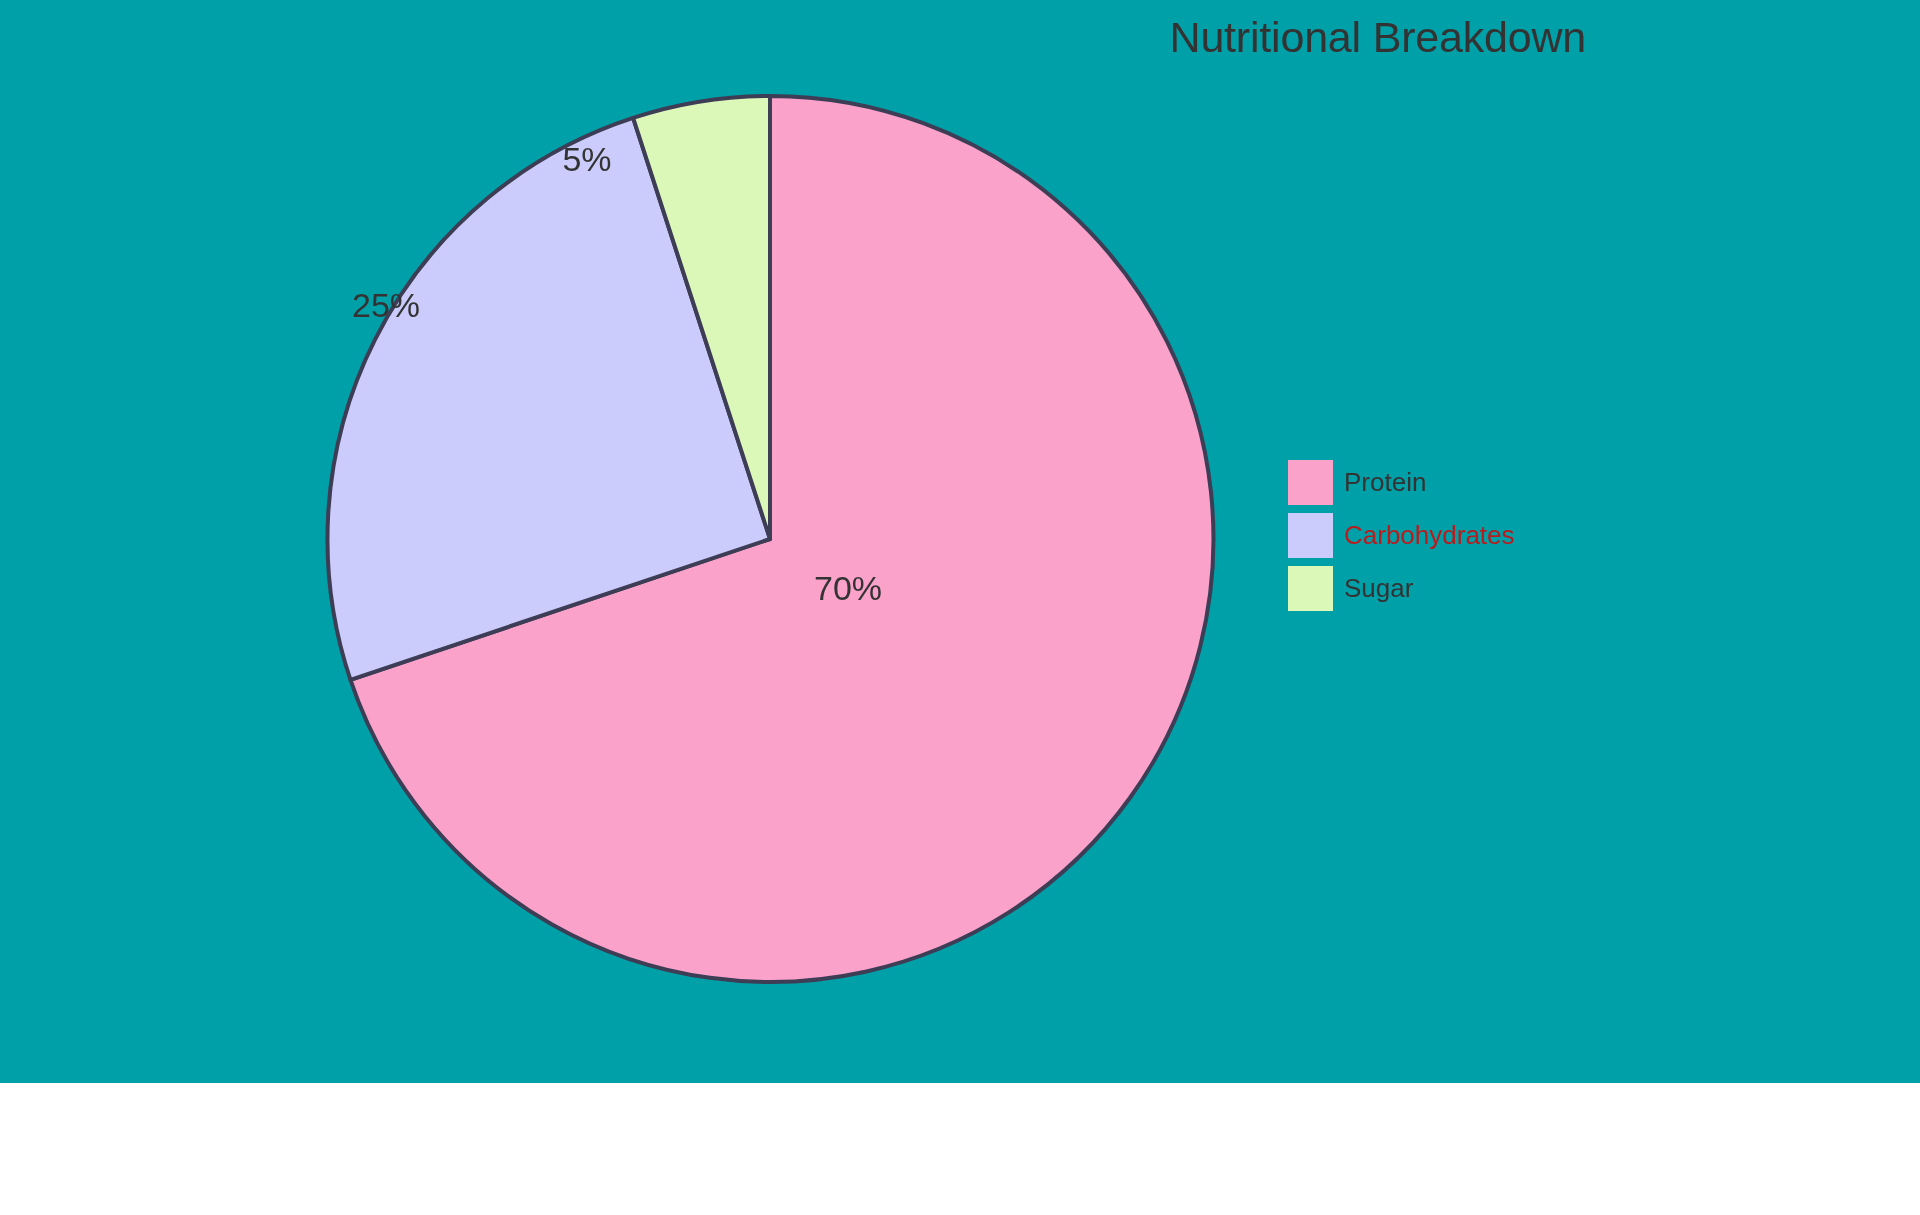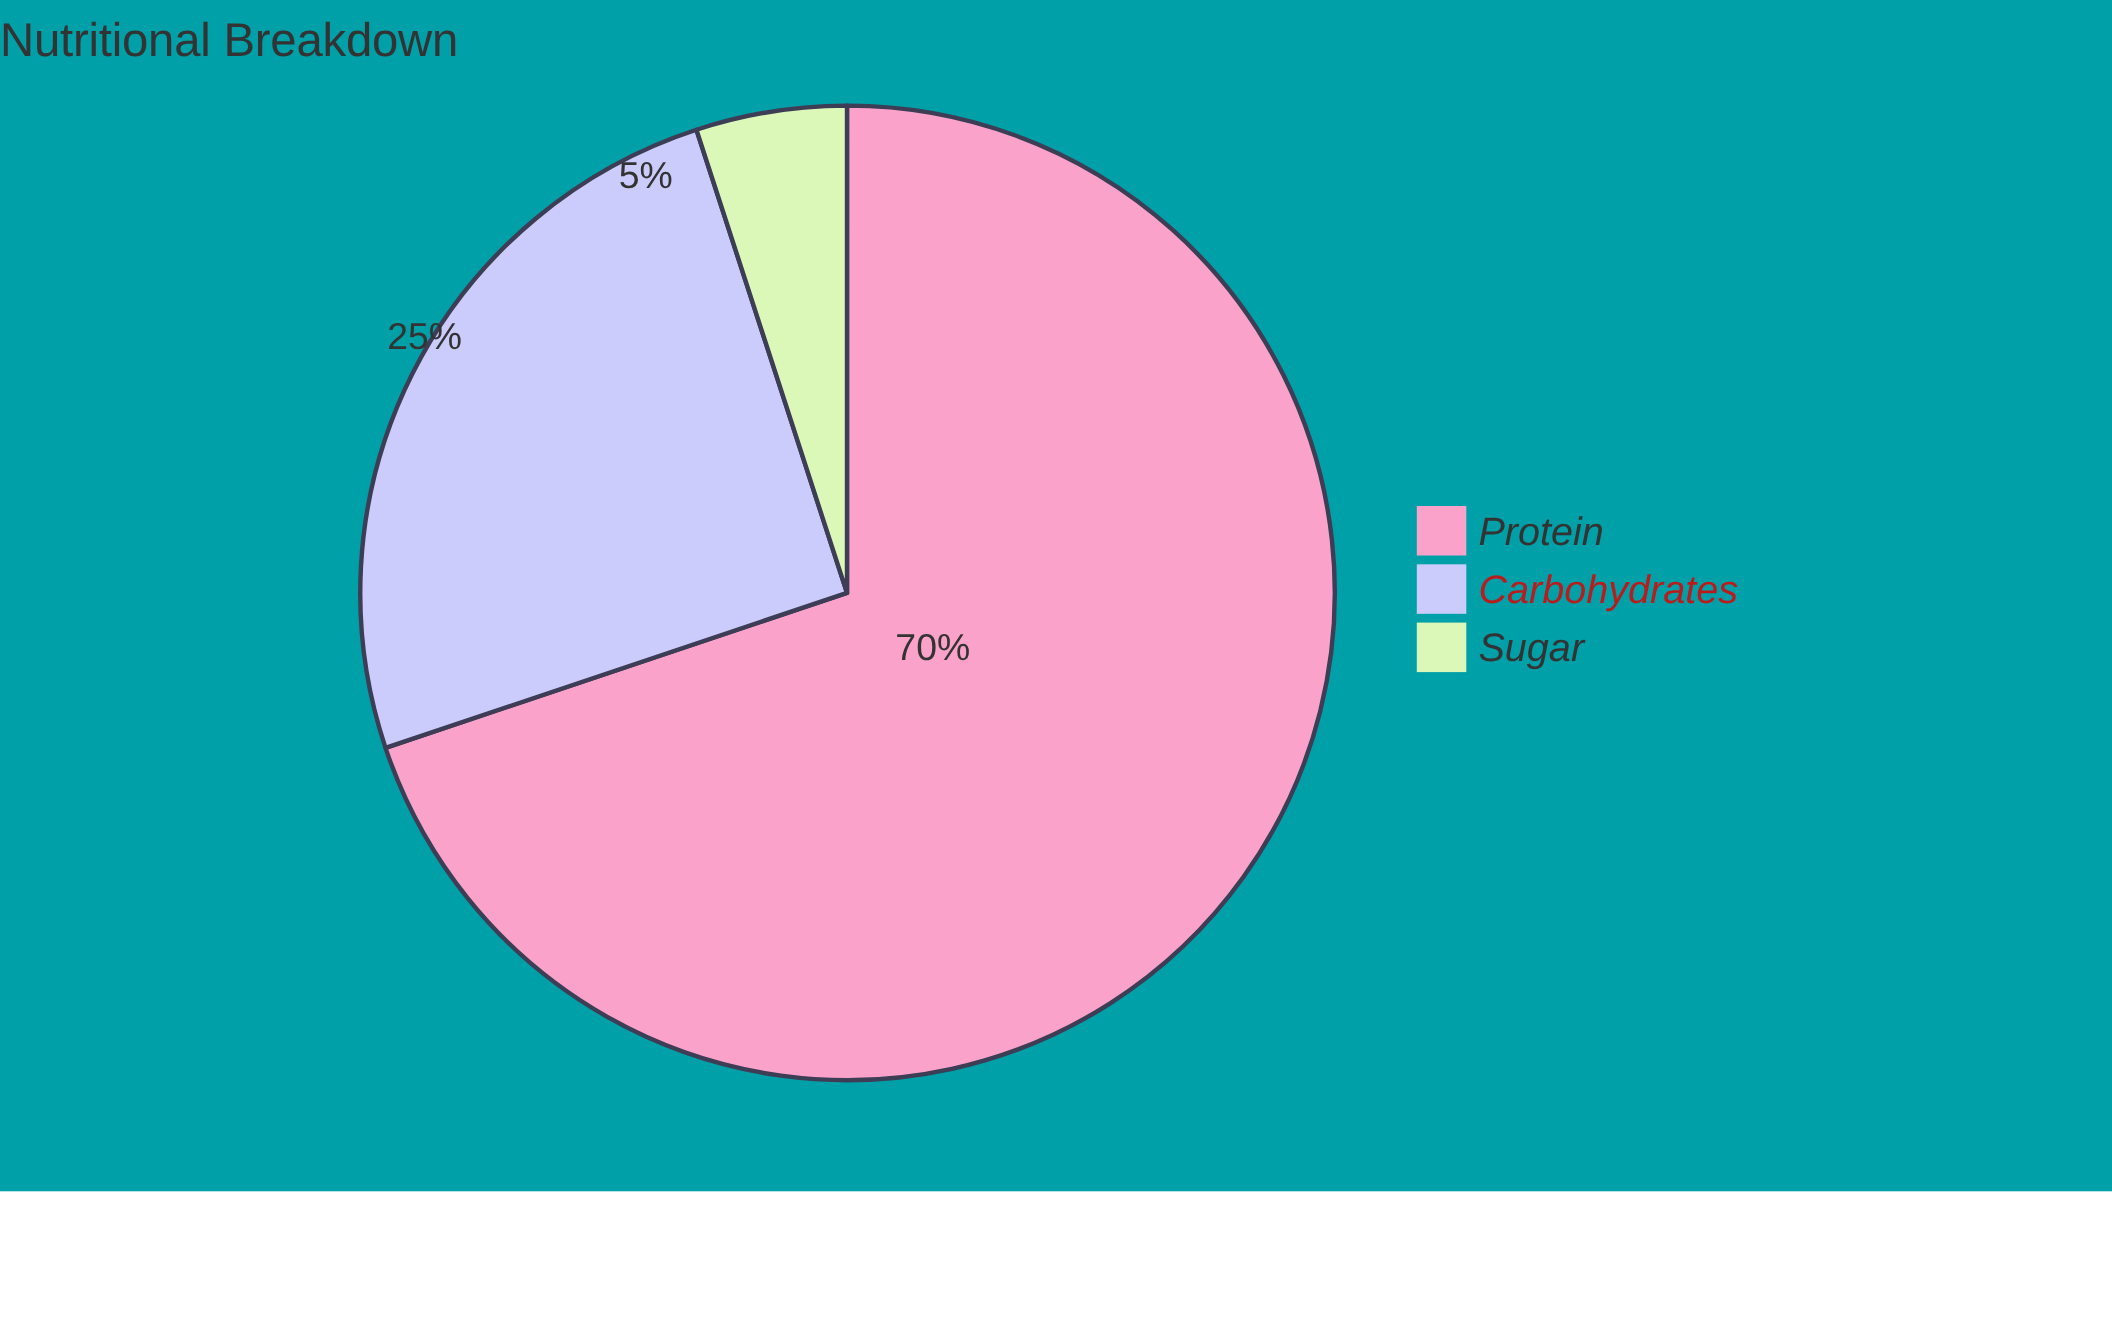--- a/index.html
+++ b/index.html
@@ -29,27 +29,28 @@
     width: 1920px;
     height: 1083px;
     background: #00a0a8;
   }
 
   #chart-title {
     position: absolute;
     left: 0;
     top: 11px;
     width: 1540px;
-    text-align: left;
+    text-align: right;
     font-size: 43px;
     font-weight: 400;
     color: #333333;
     letter-spacing: -0.2px;
     line-height: 52px;
     white-space: nowrap;
+    padding-left: 46px;
   }
 
   #pie-area {
     position: absolute;
     left: 0;
     top: 0;
     width: 1920px;
     height: 1083px;
   }
 
@@ -81,25 +82,24 @@
 
   .legend-swatch {
     width: 45px;
     height: 45px;
     flex: 0 0 45px;
     display: block;
   }
 
   .legend-label {
     margin-left: 11px;
-    font-size: 36px;
+    font-size: 26px;
     color: #333333;
     white-space: nowrap;
     line-height: 45px;
-    font-style: italic;
   }
 </style>
 </head>
 <body>
 
 <div id="figure" style="background: rgb(255, 255, 255);">
 
   <div id="plot-background" style="background: rgb(0, 160, 168);"></div>
 
   <div id="chart-title" style="color: rgb(51, 51, 51);">Nutritional Breakdown</div>

